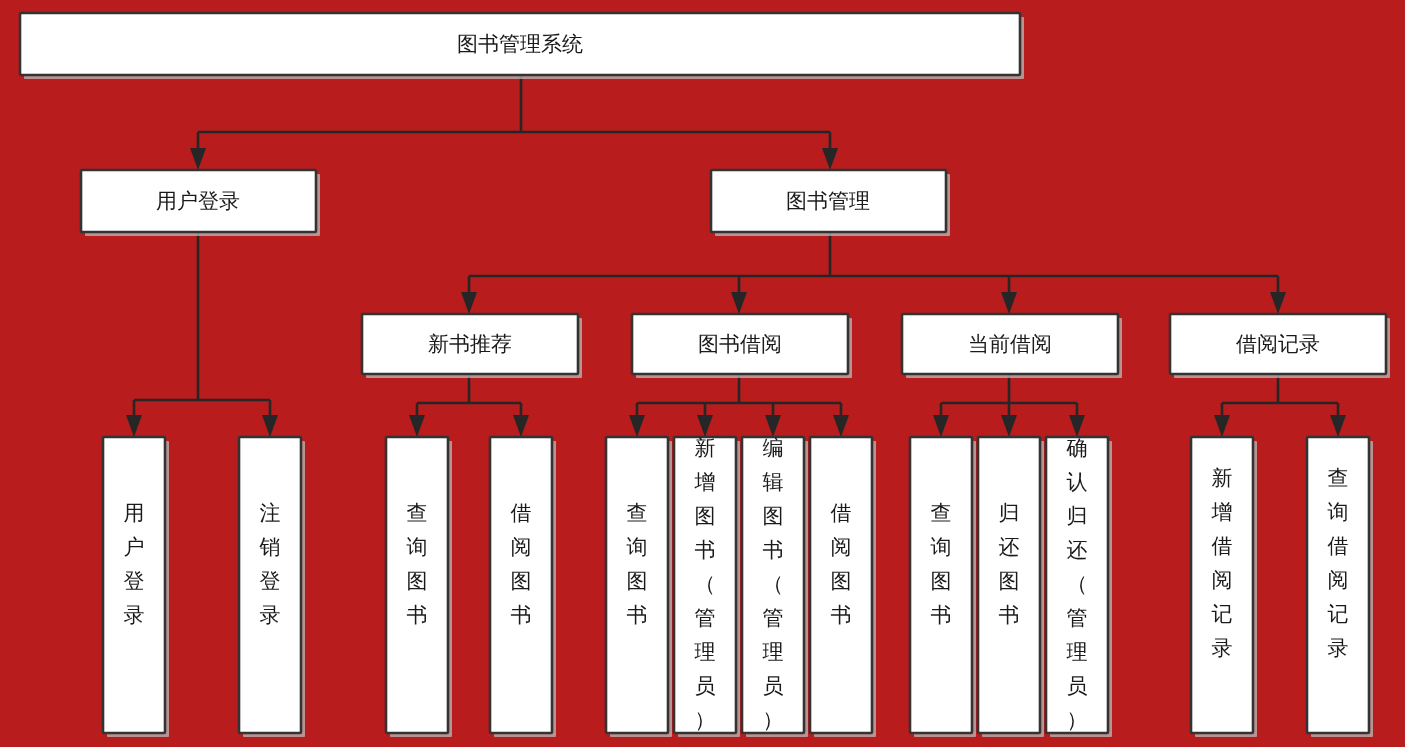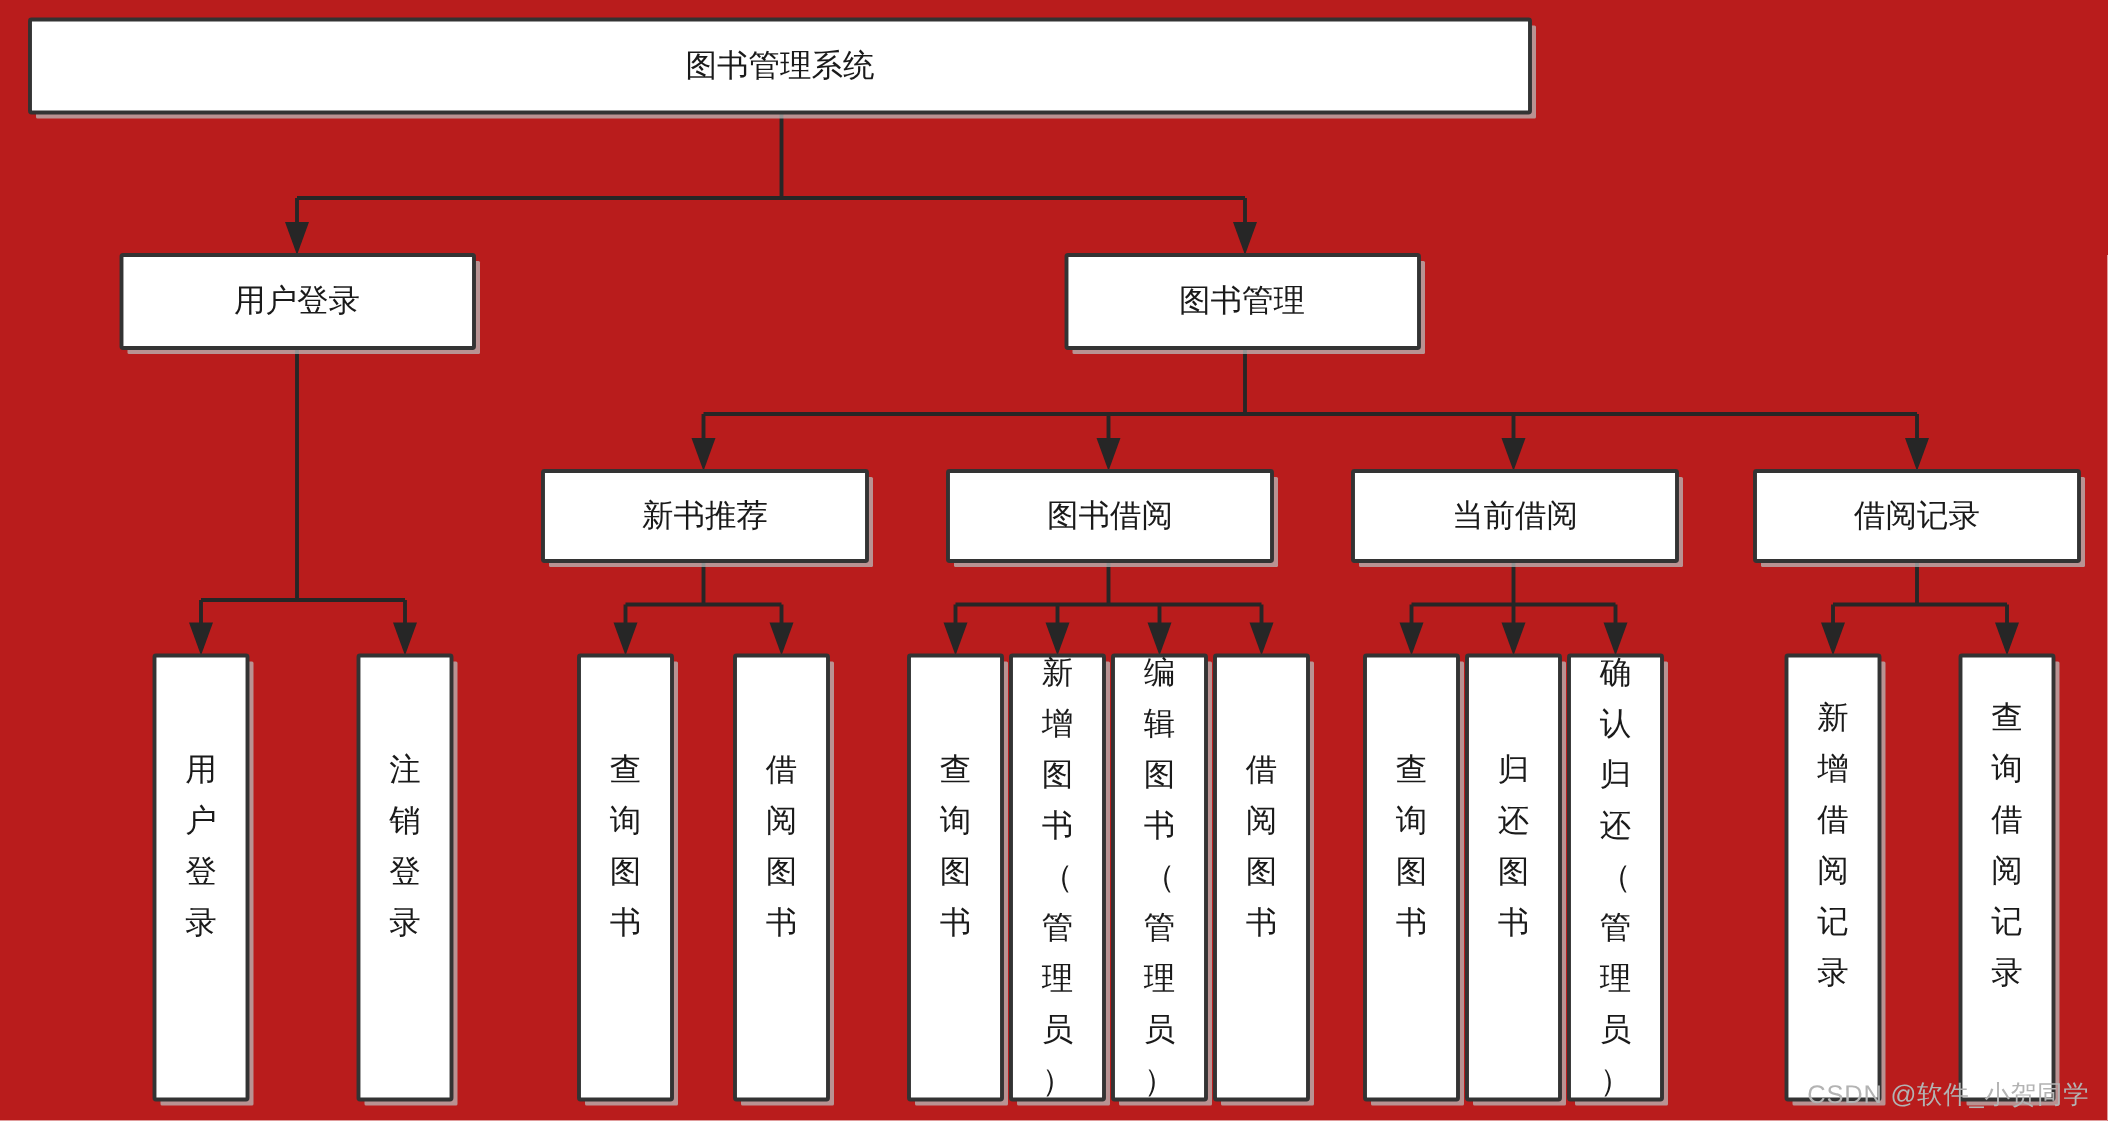--- a/index.html
+++ b/index.html
@@ -265,15 +265,14 @@
     </g>
 
     <g>
       <rect class="node-shadow" x="1311" y="441" width="62" height="296" rx="1"></rect>
       <rect class="node-box" x="1307" y="437" width="62" height="296" rx="1"></rect>
       <text class="leaf-label" x="1338" y="485"><tspan x="1338" y="485">查</tspan><tspan x="1338" y="519">询</tspan><tspan x="1338" y="553">借</tspan><tspan x="1338" y="587">阅</tspan><tspan x="1338" y="621">记</tspan><tspan x="1338" y="655">录</tspan></text>
     </g>
 
   </svg>
 
-  <div class="watermark-text">CSDN @软件_小贺同学</div>
 
 </div>
 
 </body></html>

